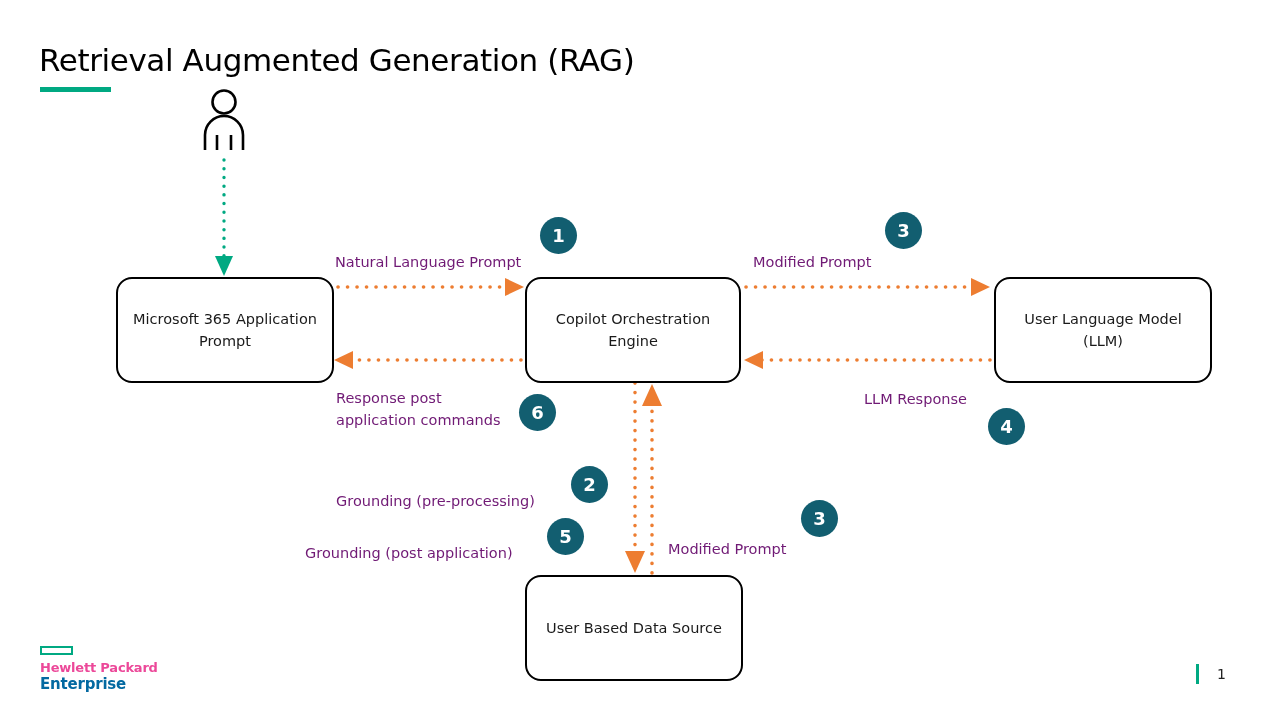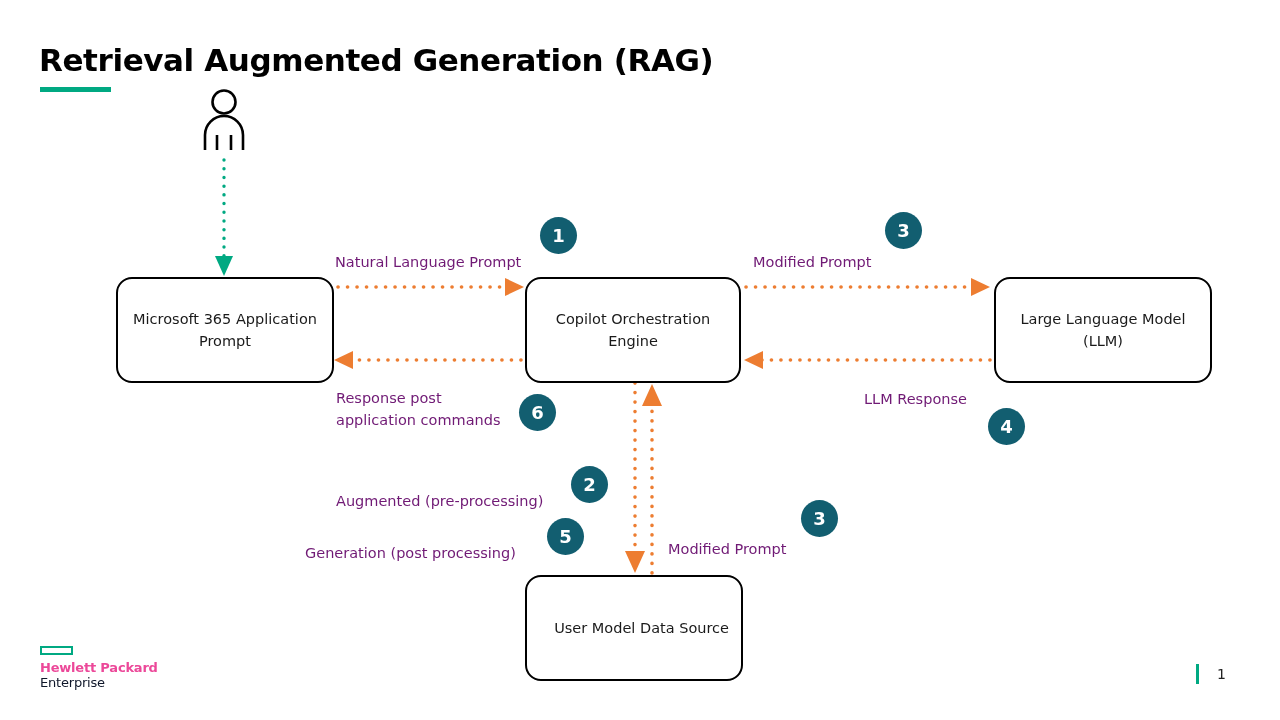--- a/index.html
+++ b/index.html
@@ -16,21 +16,21 @@
     color: #222222;
   }
 
   
   .slide-title {
     position: absolute;
     left: 39px;
     top: 42px;
     font-family: "DejaVu Sans", "Liberation Sans", sans-serif;
     font-size: 31px;
-    font-weight: bold;
+    font-weight: normal;
     letter-spacing: -0.4px;
     color: #000000;
     white-space: nowrap;
   }
   .title-accent {
     position: absolute;
     left: 40px;
     top: 87px;
     width: 71px;
     height: 5px;
@@ -48,21 +48,21 @@
 
   
   .flow-box {
     position: absolute;
     border: 2.2px solid #000000;
     border-radius: 16px;
     background: #ffffff;
     box-sizing: border-box;
     display: flex;
     align-items: center;
-    justify-content: flex-end;
+    justify-content: center;
     text-align: center;
     font-family: "DejaVu Sans", "Liberation Sans", sans-serif;
     font-size: 14.5px;
     font-weight: 400;
     color: #1a1a1a;
     line-height: 1.55;
     padding: 4px 12px;
   }
   #box-m365      { left: 116px;  top: 277px; width: 218px; height: 106px; }
   #box-copilot   { left: 525px;  top: 277px; width: 216px; height: 106px; }
@@ -121,23 +121,23 @@
   .hpe-line1 {
     font-family: "DejaVu Sans", "Liberation Sans", sans-serif;
     font-size: 13px;
     font-weight: bold;
     color: #ec4899;
     line-height: 1.12;
     letter-spacing: -0.2px;
   }
   .hpe-line2 {
     font-family: "DejaVu Sans", "Liberation Sans", sans-serif;
-    font-size: 13px;
-    font-weight: 400;
-    color: #0f172a;
+    font-size: 15px;
+    font-weight: 700;
+    color: #0369a1;
     line-height: 1.12;
     letter-spacing: -0.2px;
   }
 
   
   .page-num-wrap {
     position: absolute;
     right: 54px;
     top: 664px;
     display: flex;
@@ -212,39 +212,39 @@
 
 <div class="flow-box" id="box-m365">
   <span>Microsoft 365 Application
 Prompt</span>
 </div>
 <div class="flow-box" id="box-copilot">
   <span>Copilot Orchestration
 Engine</span>
 </div>
 <div class="flow-box" id="box-llm">
-  <span>Large Language Model
+  <span>User Language Model
 (LLM)</span>
 </div>
 <div class="flow-box" id="box-datasource">
-  <span>User Model Data Source</span>
+  <span>User Based Data Source</span>
 </div>
 
 <div class="flow-label" style="left:335px; top:251px;">Natural Language Prompt</div>
 
 <div class="flow-label" style="left:753px; top:251px;">Modified Prompt</div>
 
 <div class="flow-label" style="left:336px; top:387px;">Response post
 application commands</div>
 
 <div class="flow-label" style="left:864px; top:388px;text-align:center;">LLM Response</div>
 
-<div class="flow-label" style="left:336px; top:490px;">Augmented (pre-processing)</div>
-
-<div class="flow-label" style="left:305px; top:542px;">Generation (post processing)</div>
+<div class="flow-label" style="left:336px; top:490px;">Grounding (pre-processing)</div>
+
+<div class="flow-label" style="left:305px; top:542px;">Grounding (post application)</div>
 
 <div class="flow-label" style="left:668px; top:538px;">Modified Prompt</div>
 
 <div class="step-badge" style="left:540px; top:217px;">1</div>
 
 <div class="step-badge" style="left:885px; top:212px;">3</div>
 
 <div class="step-badge" style="left:519px; top:394px;">6</div>
 
 <div class="step-badge" style="left:988px; top:408px;">4</div>

